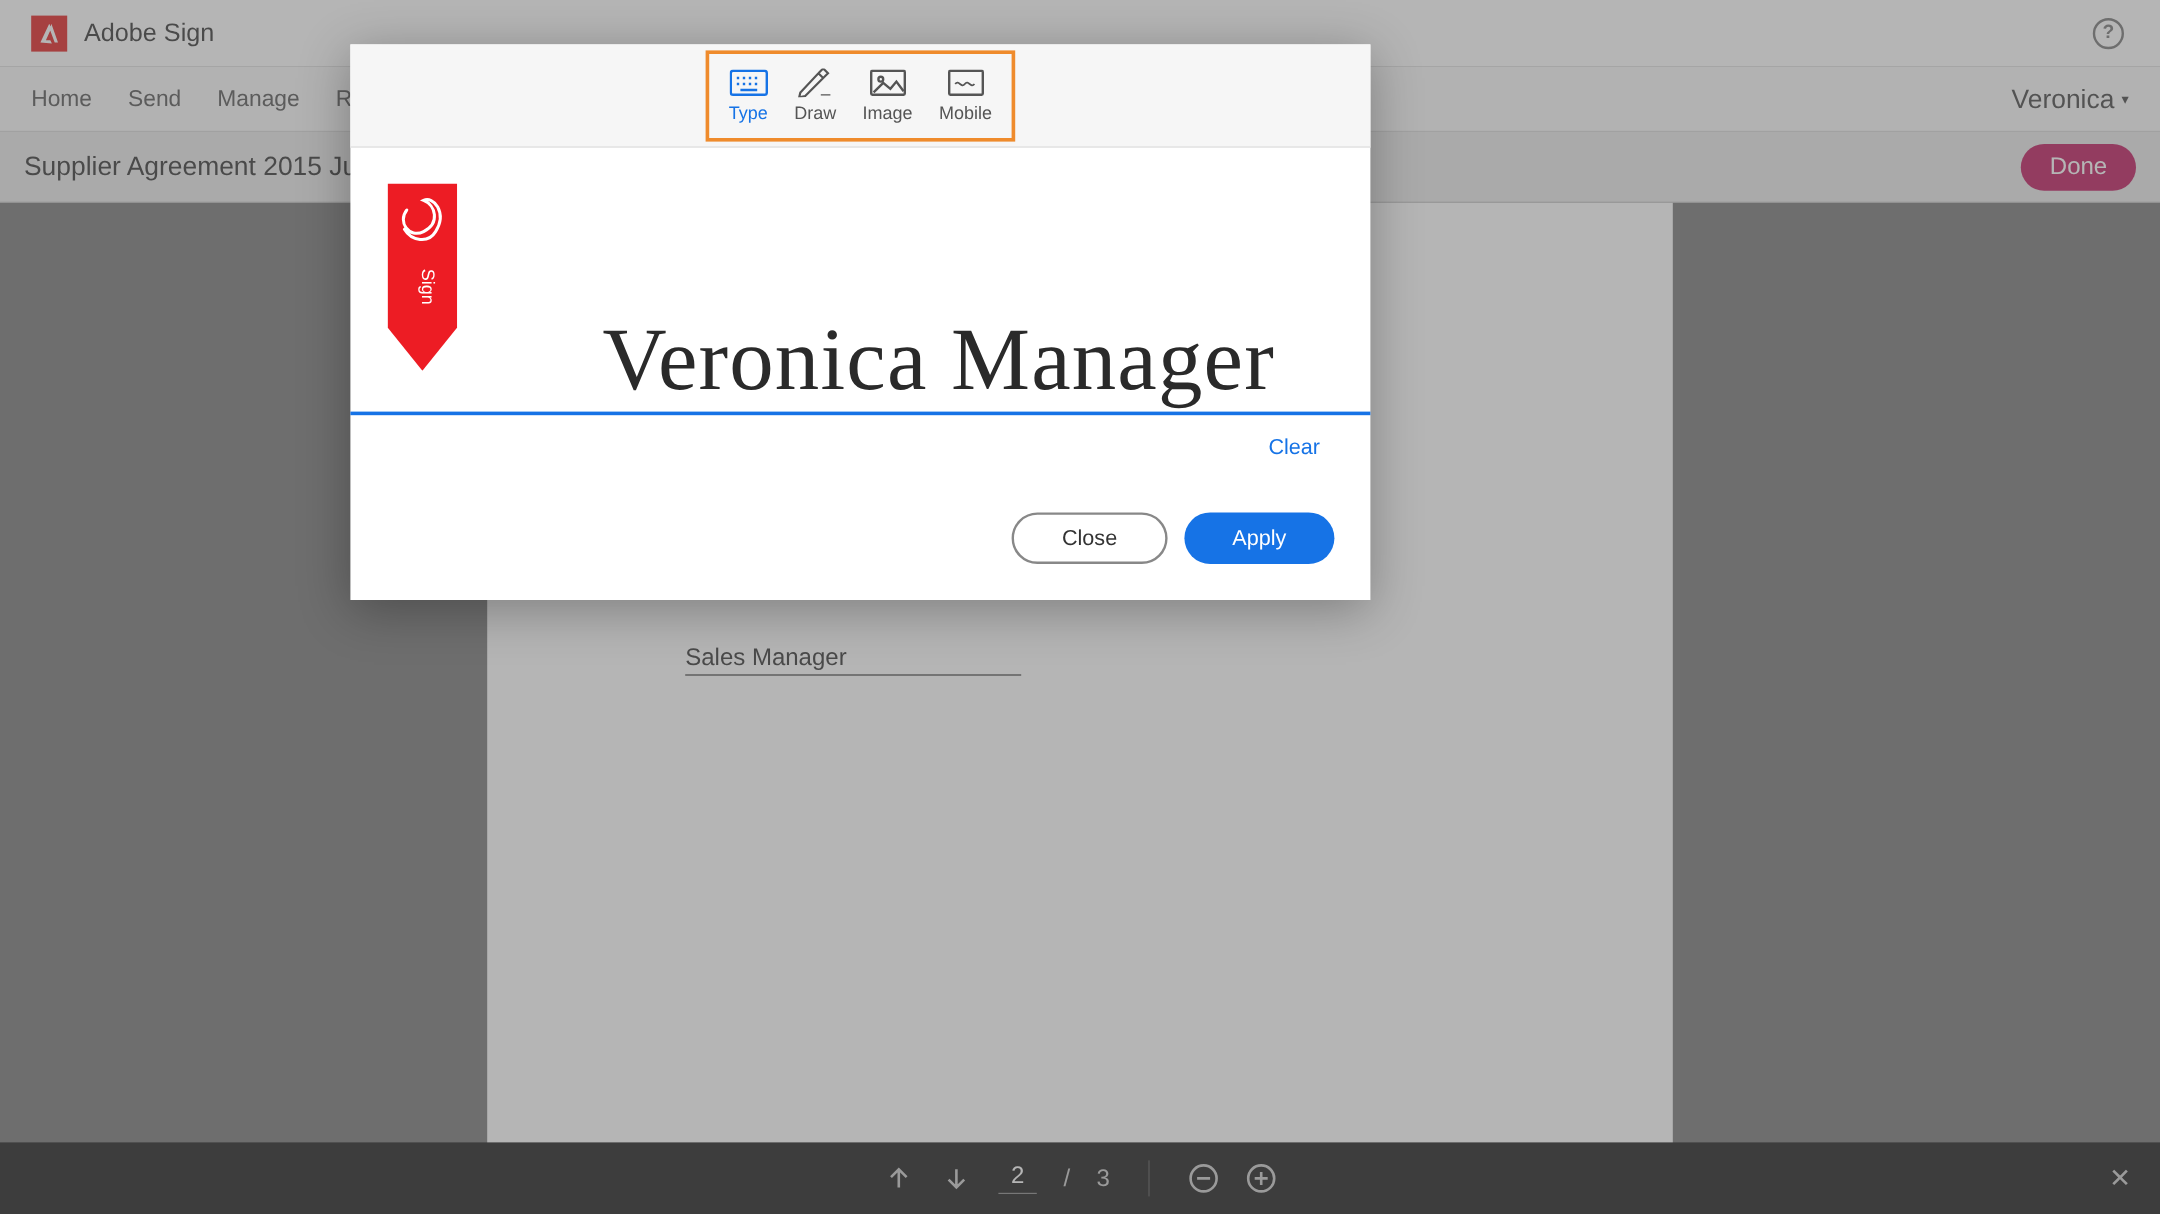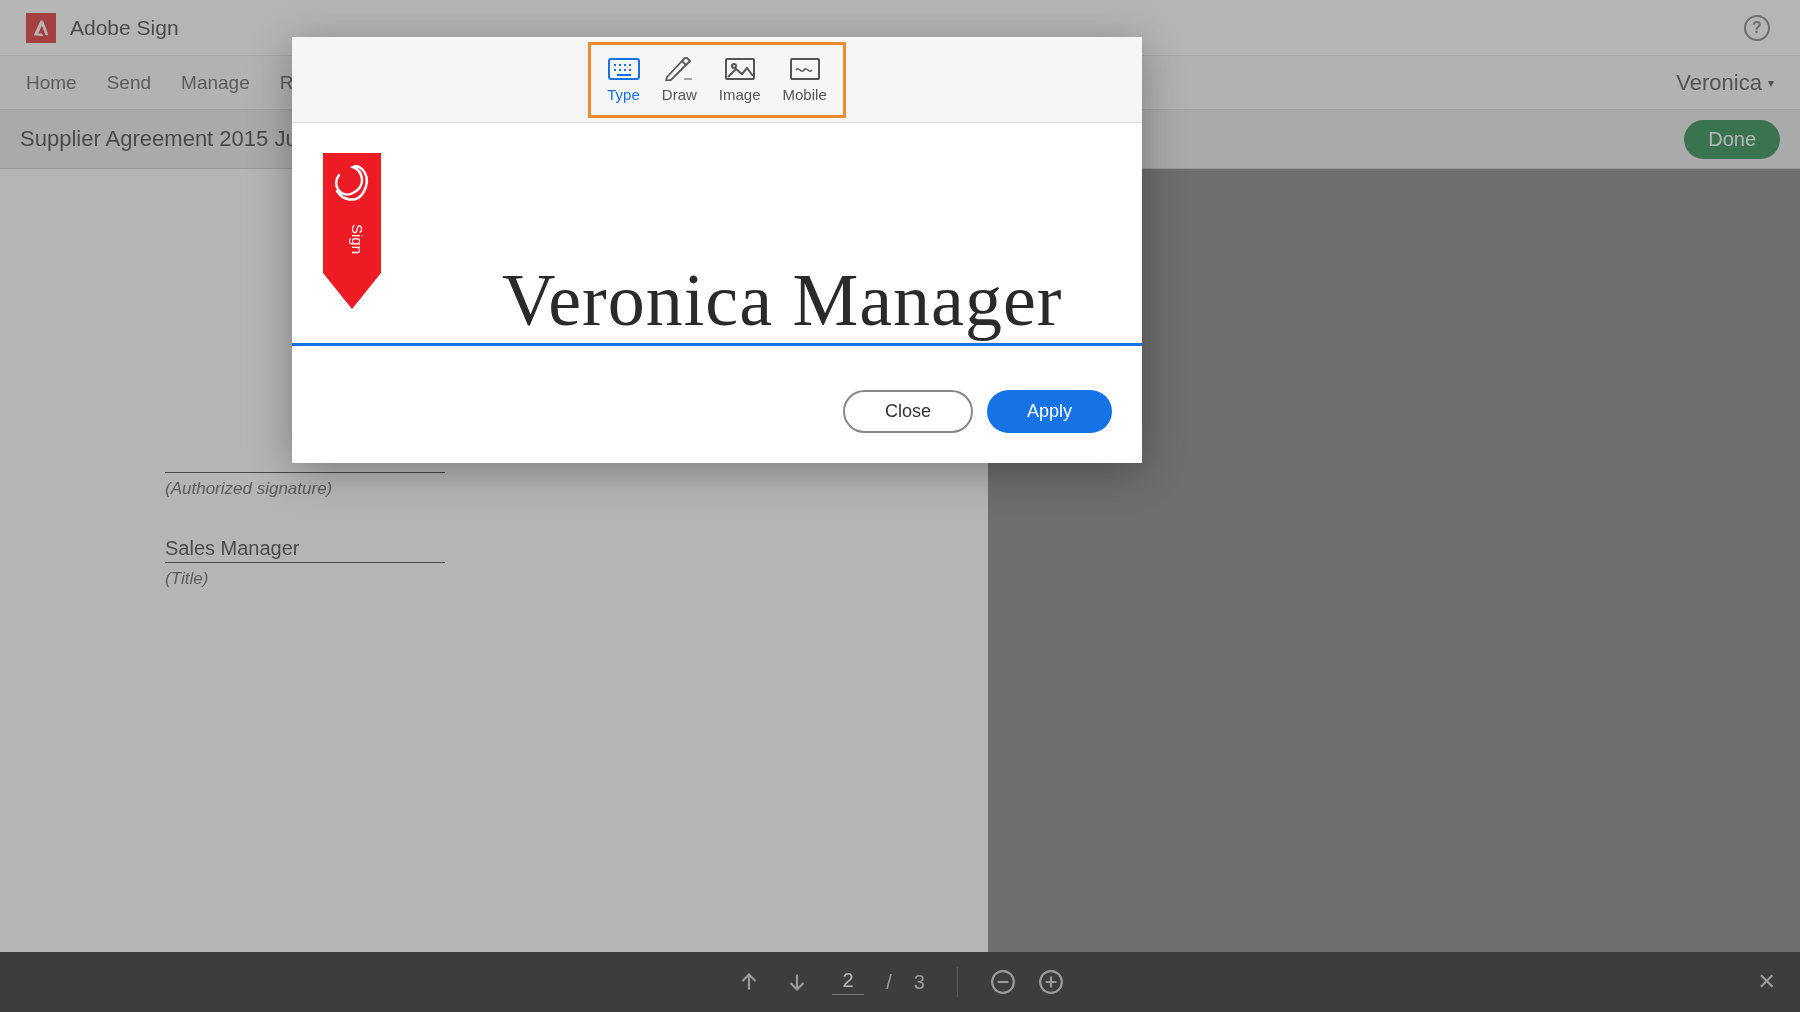--- a/index.html
+++ b/index.html
@@ -56,33 +56,34 @@
   height: 59px;
   background: #eaeaea;
   display: flex;
   align-items: center;
   padding: 0 20px;
   border-bottom: 1px solid #c7c7c7;
 }
 .doc-title { font-size: 22px; color: #333; margin-left: 0; }
 .docbar-spacer { flex: 1; }
 .done-btn {
-  background: #15803d;
+  background: #be185d;
   color: #fff;
   border: none;
   font-size: 20px;
   padding: 8px 24px;
   border-radius: 20px;
   cursor: pointer;
 }
 .canvas {
   position: absolute;
   top: 169px; left: 0; right: 0; bottom: 0;
   background: #777;
   display: flex;
+  justify-content: center;
 }
 .page {
   width: 988px;
   background: #fff;
   margin-top: 0;
   padding: 280px 165px 60px 165px;
   position: relative;
 }
 .sign-line, .title-line, .date-line {
   border-bottom: 1.5px solid #333;
@@ -238,21 +239,20 @@
 </div>
 
 <div class="canvas">
   <div class="page">
     <div class="sign-block">
       <div class="sign-line"></div>
       <div class="field-label">(Authorized signature)</div>
     </div>
     <div class="sign-block">
       <div class="title-line">Sales Manager</div>
-      <div class="field-label">(Title)</div>
     </div>
   </div>
 </div>
 
 <div class="footer">
   <span class="footer-icon">
     <svg width="26" height="26" viewBox="0 0 24 24" fill="none" stroke="#ccc" stroke-width="2">
         <path d="M12 19V5M6 11l6-6 6 6"></path>
       </svg>
   </span>
@@ -327,18 +327,21 @@
 
   <div class="sig-area">
     <svg class="ribbon" viewBox="0 0 58 156">
       <path d="M0 0 H58 V120 L29 156 L0 120 Z" fill="#ed1c24"></path>
       <path d="M16 22 C 8 32, 18 46, 30 40 C 44 33, 40 18, 30 14 C 38 10, 50 24, 40 40 C 34 50, 20 48, 14 38" fill="none" stroke="#fff" stroke-width="2.5" stroke-linecap="round"></path>
       <text x="29" y="86" text-anchor="middle" fill="#fff" font-size="15" font-family="sans-serif" transform="rotate(90 29 86)">Sign</text>
     </svg>
     <div class="sig-text">Veronica Manager</div>
   </div>
 
+  <div class="clear-row">
+    <a class="clear-link">Clear</a>
+  </div>
 
   <div class="modal-buttons">
     <button class="btn btn-secondary">Close</button>
     <button class="btn btn-primary">Apply</button>
   </div>
 </div>
 
 </body></html>

